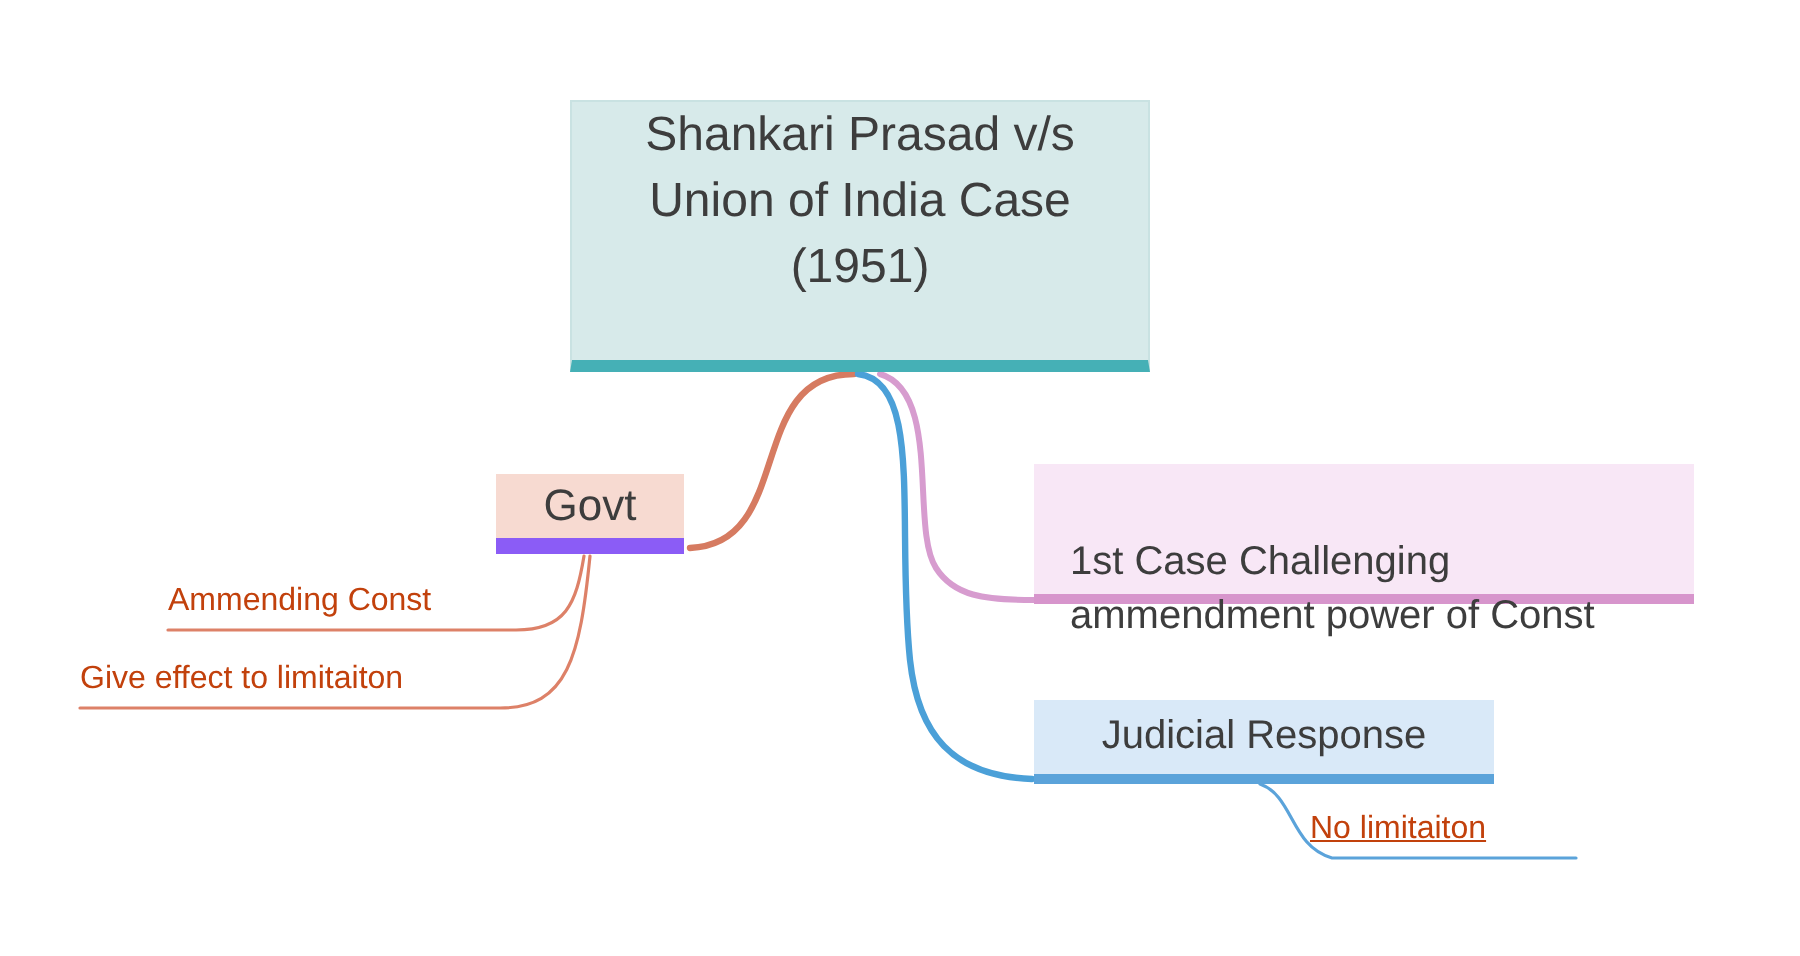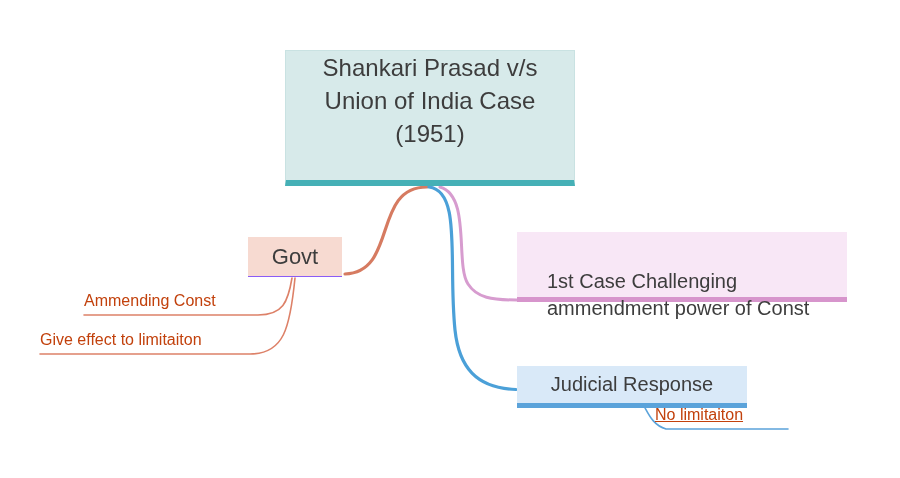--- a/index.html
+++ b/index.html
@@ -31,41 +31,40 @@
     border-bottom: 6px solid #45b0b6;
     display: flex; justify-content: center;
     text-align: center;
     font-size: 24px; line-height: 33px;
     white-space: pre-line;
   }
   .node-govt {
     left: 248px; top: 237px;
     width: 94px; height: 40px;
     background: #f7dad1;
-    border-bottom: 1px solid #8b5cf6;
+    border-bottom: 8px solid #8b5cf6;
     display: flex; align-items: center; justify-content: center;
     font-size: 22px;
   }
   .node-first-case {
     left: 517px; top: 232px;
     width: 330px; height: 70px;
     background: #f8e7f6;
     border-bottom: 5px solid #d795cc;
     font-size: 20px; line-height: 27px;
-    padding: 9px 0 0 30px;
+    padding: 9px 0 0 18px;
     white-space: pre-line;
   }
   .node-judicial {
     left: 517px; top: 350px;
     width: 230px; height: 42px;
     background: #d9e9f8;
     border-bottom: 5px solid #5ba3da;
     display: flex; align-items: center; justify-content: center;
     font-size: 20px;
-    margin-top: 16px;
   }
   .leaf-label {
     position: absolute;
     z-index: 2;
     font-size: 16px;
     text-align: left;
     color: #c2410c;
   }
   .label-ammending   { left: 84px;  top: 292px; width: 183px; }
   .label-give-effect { left: 40px;  top: 331px; width: 222px; }

